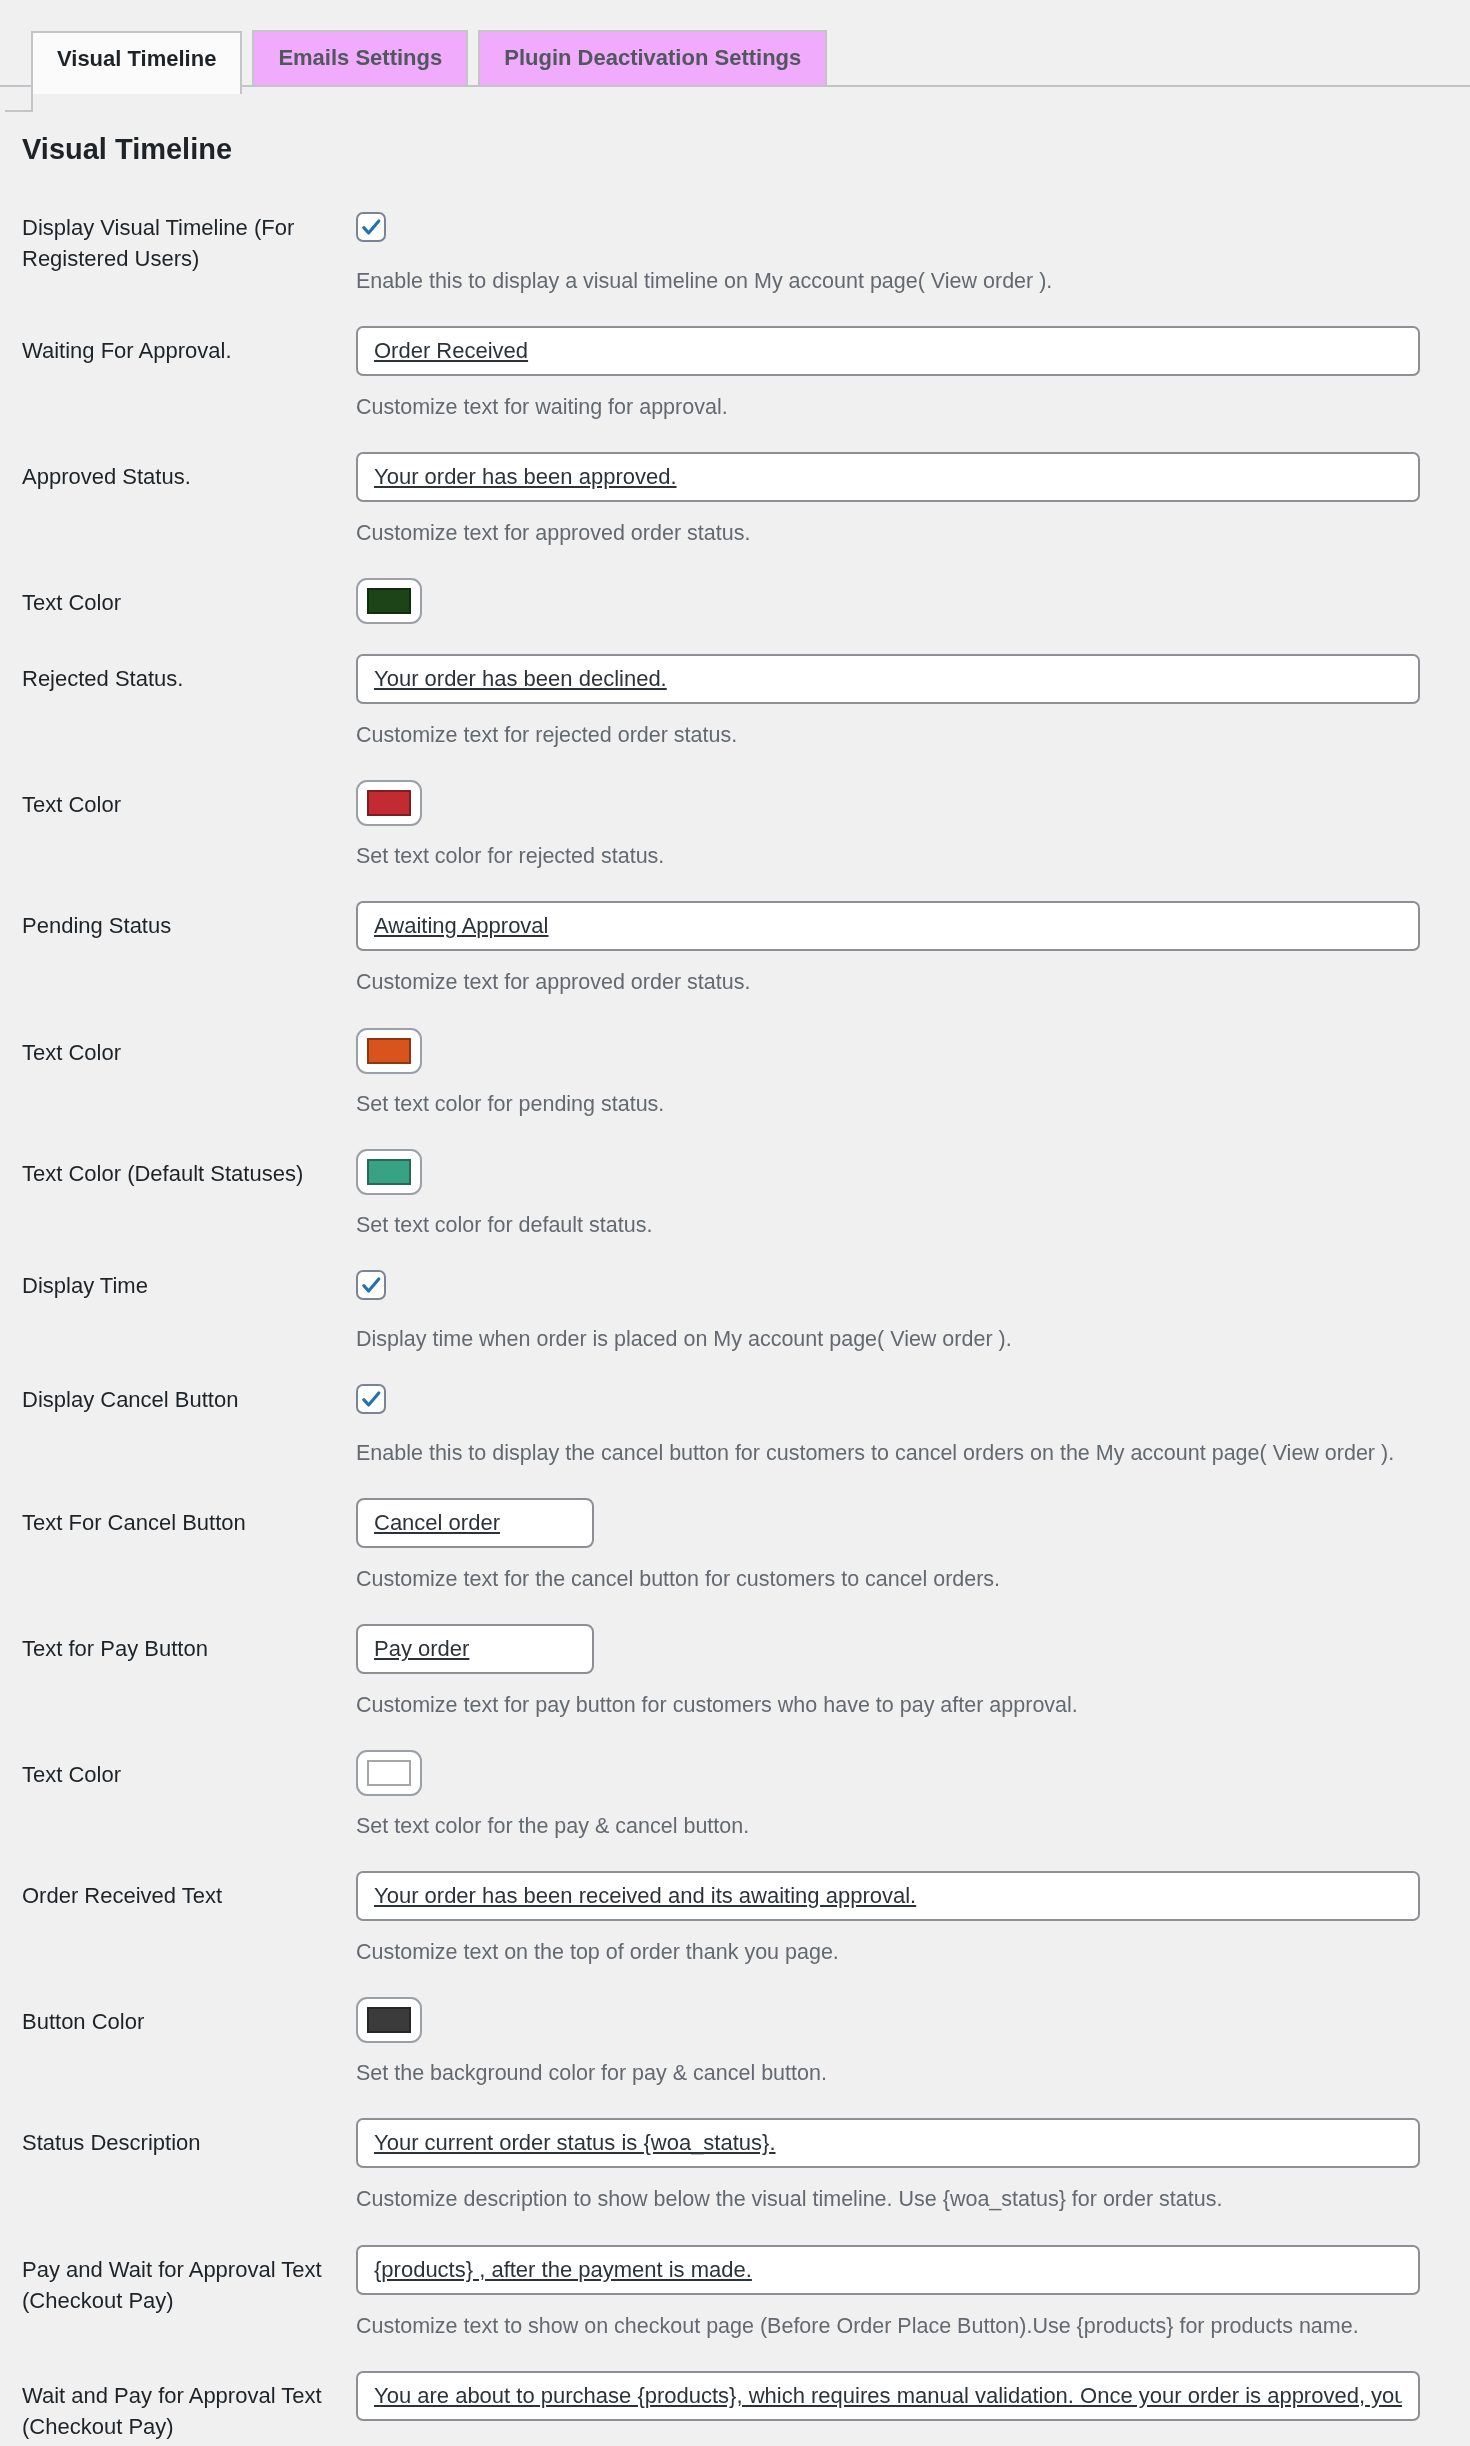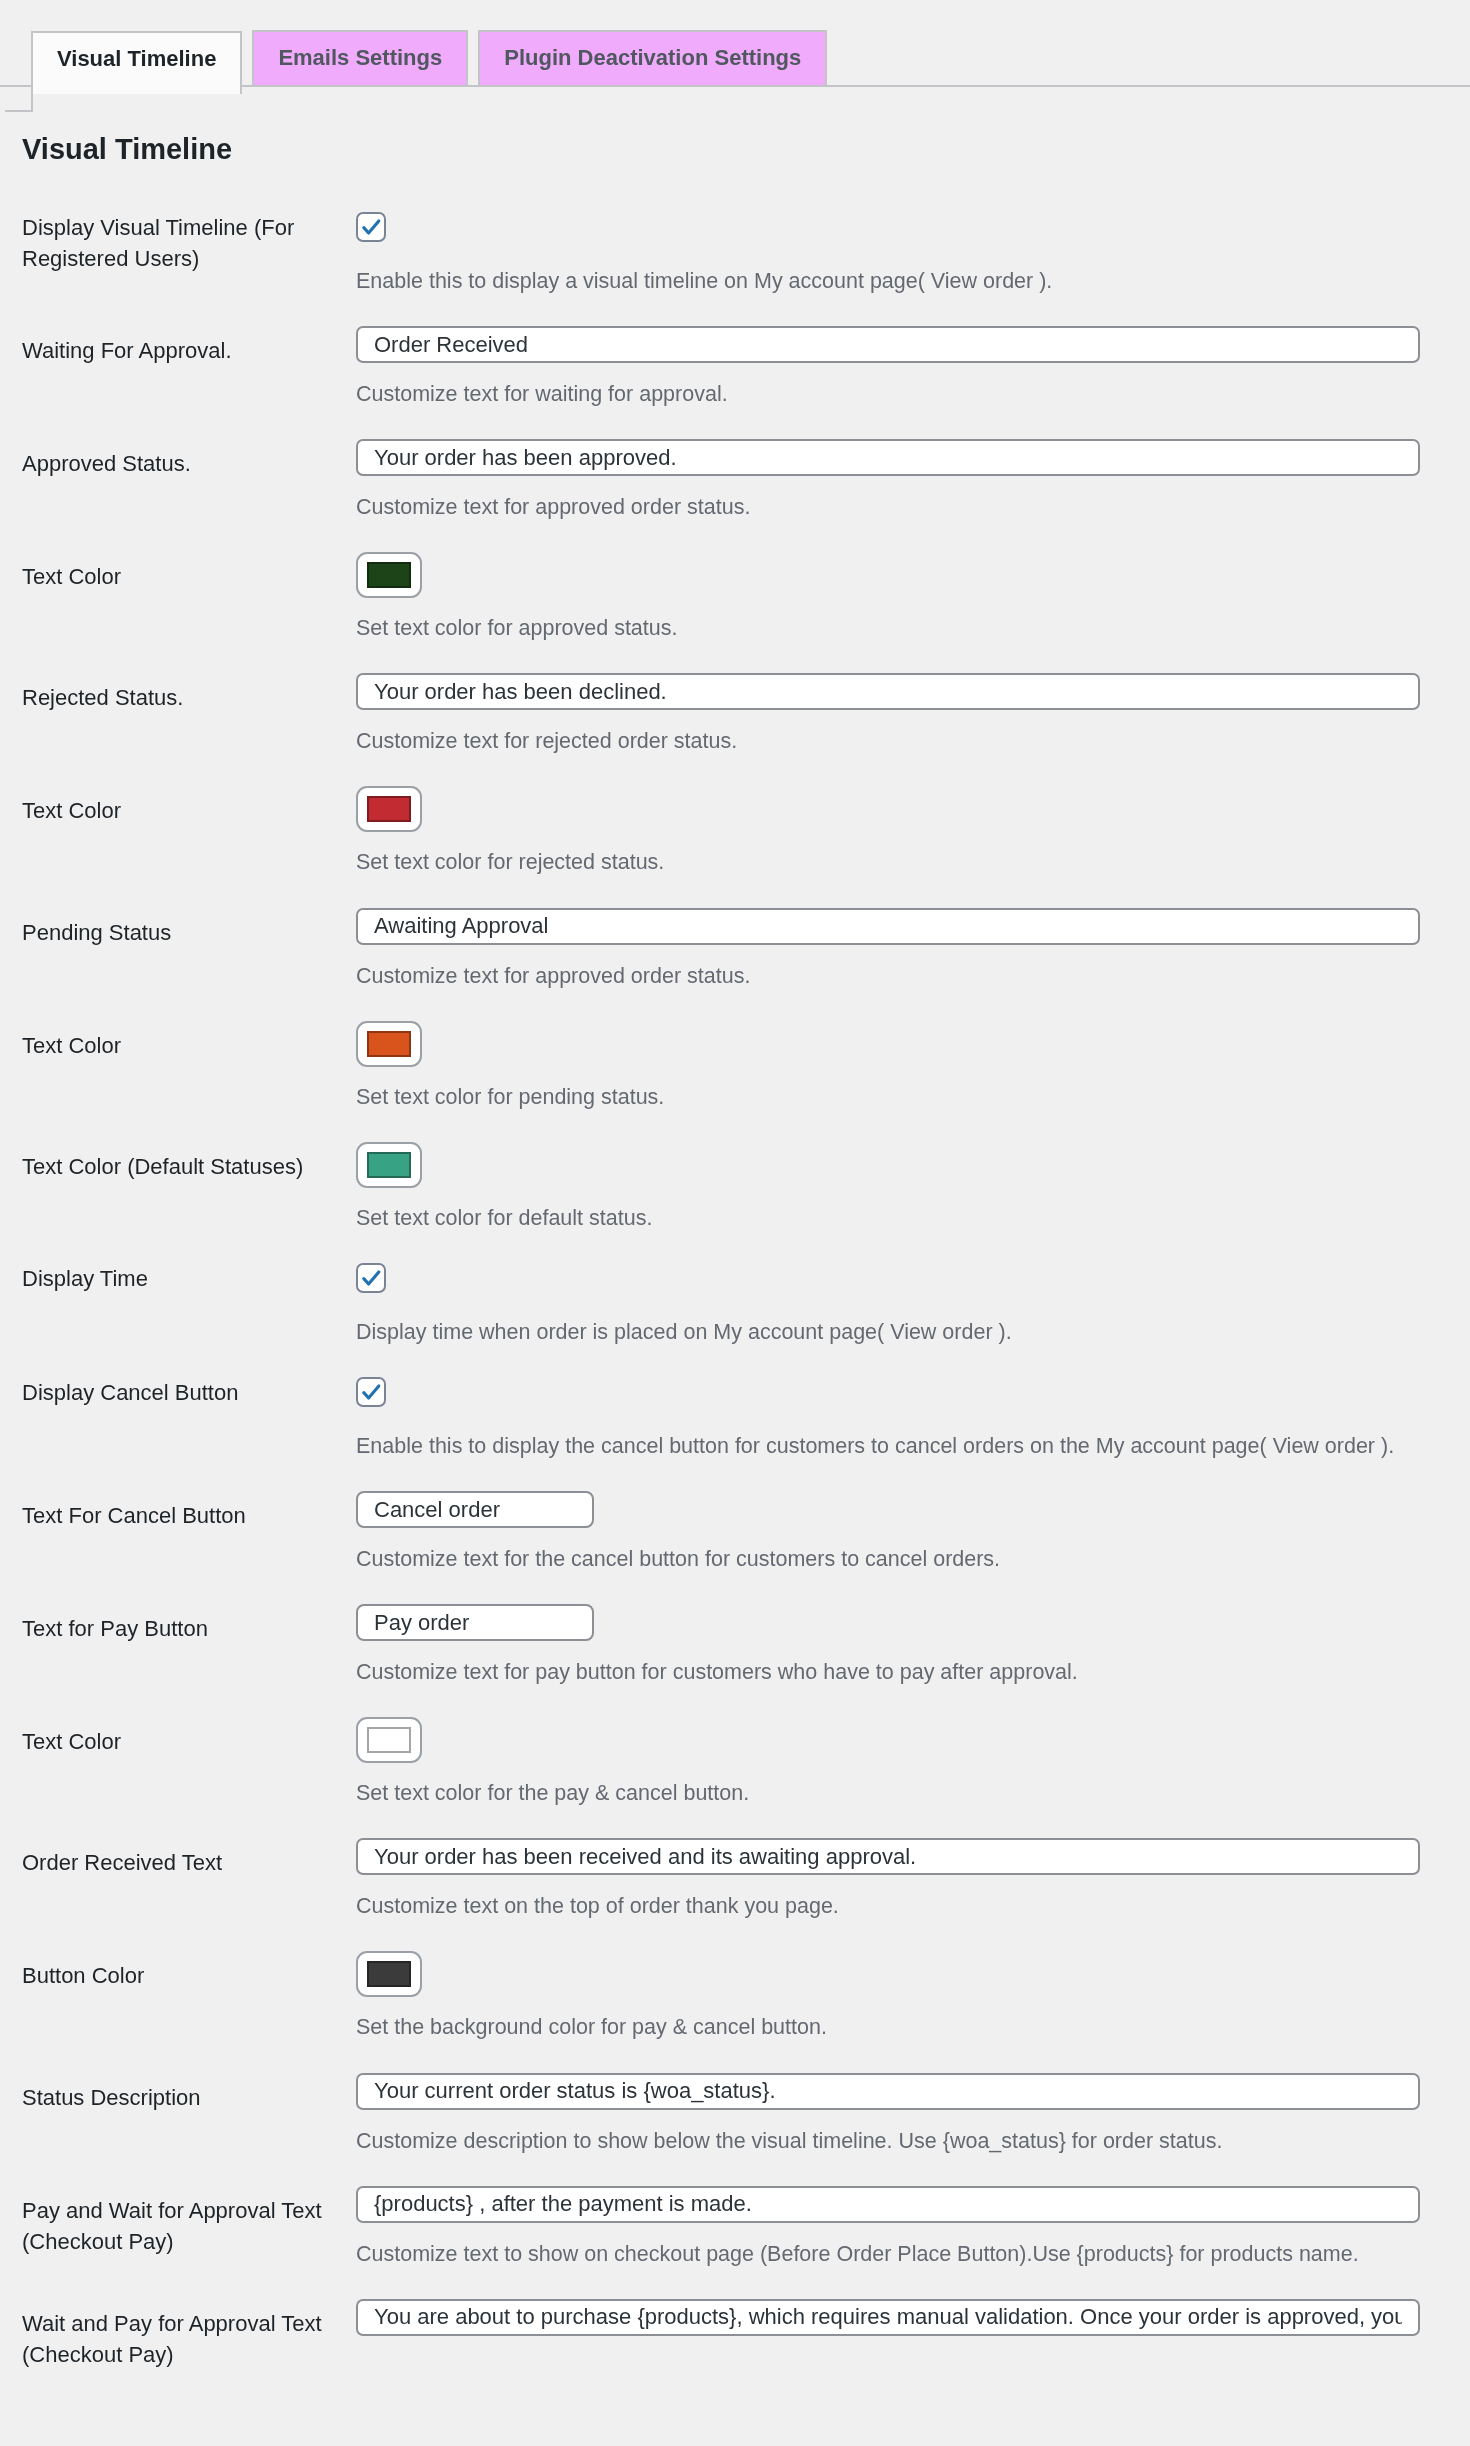--- a/index.html
+++ b/index.html
@@ -78,29 +78,30 @@
     font-weight: 400;
     line-height: 1.42;
     color: #1d2327;
     padding-top: 9px;
   }
   .row--checkbox .row-label { padding-top: 0; }
   .row-field { flex: 1; min-width: 0; }
 
   .text-input {
     display: block;
-    height: 37px;
+    height: 50px;
     border: 2px solid #8c8f94;
     border-radius: 7px;
     background: #ffffff;
     font-size: 22px;
     color: #2c3338;
     padding: 0 16px;
     font-family: "Liberation Sans", sans-serif;
     outline: none;
+    text-decoration: underline;
   }
   .text-input--wide { width: 100%; }
   .text-input--small { width: 238px; border-radius: 8px; }
 
   .desc {
     font-size: 21.5px;
     color: #646970;
     line-height: 1.4;
     margin-top: 16px;
   }
@@ -173,21 +174,20 @@
         <input type="text" class="text-input text-input--wide" value="Your order has been approved." style="">
         <div class="desc">Customize text for approved order status.</div>
       </div>
     </div>
     <div class="row row--color">
       <div class="row-label">Text Color</div>
       <div class="row-field">
         <button class="swatch-btn">
           <span class="swatch" style="background: rgb(29, 68, 24);"></span>
         </button>
-        <div class="desc">Set text color for approved status.</div>
       </div>
     </div>
     <div class="row row--text">
       <div class="row-label">Rejected Status.</div>
       <div class="row-field">
         <input type="text" class="text-input text-input--wide" value="Your order has been declined." style="">
         <div class="desc">Customize text for rejected order status.</div>
       </div>
     </div>
     <div class="row row--color">

